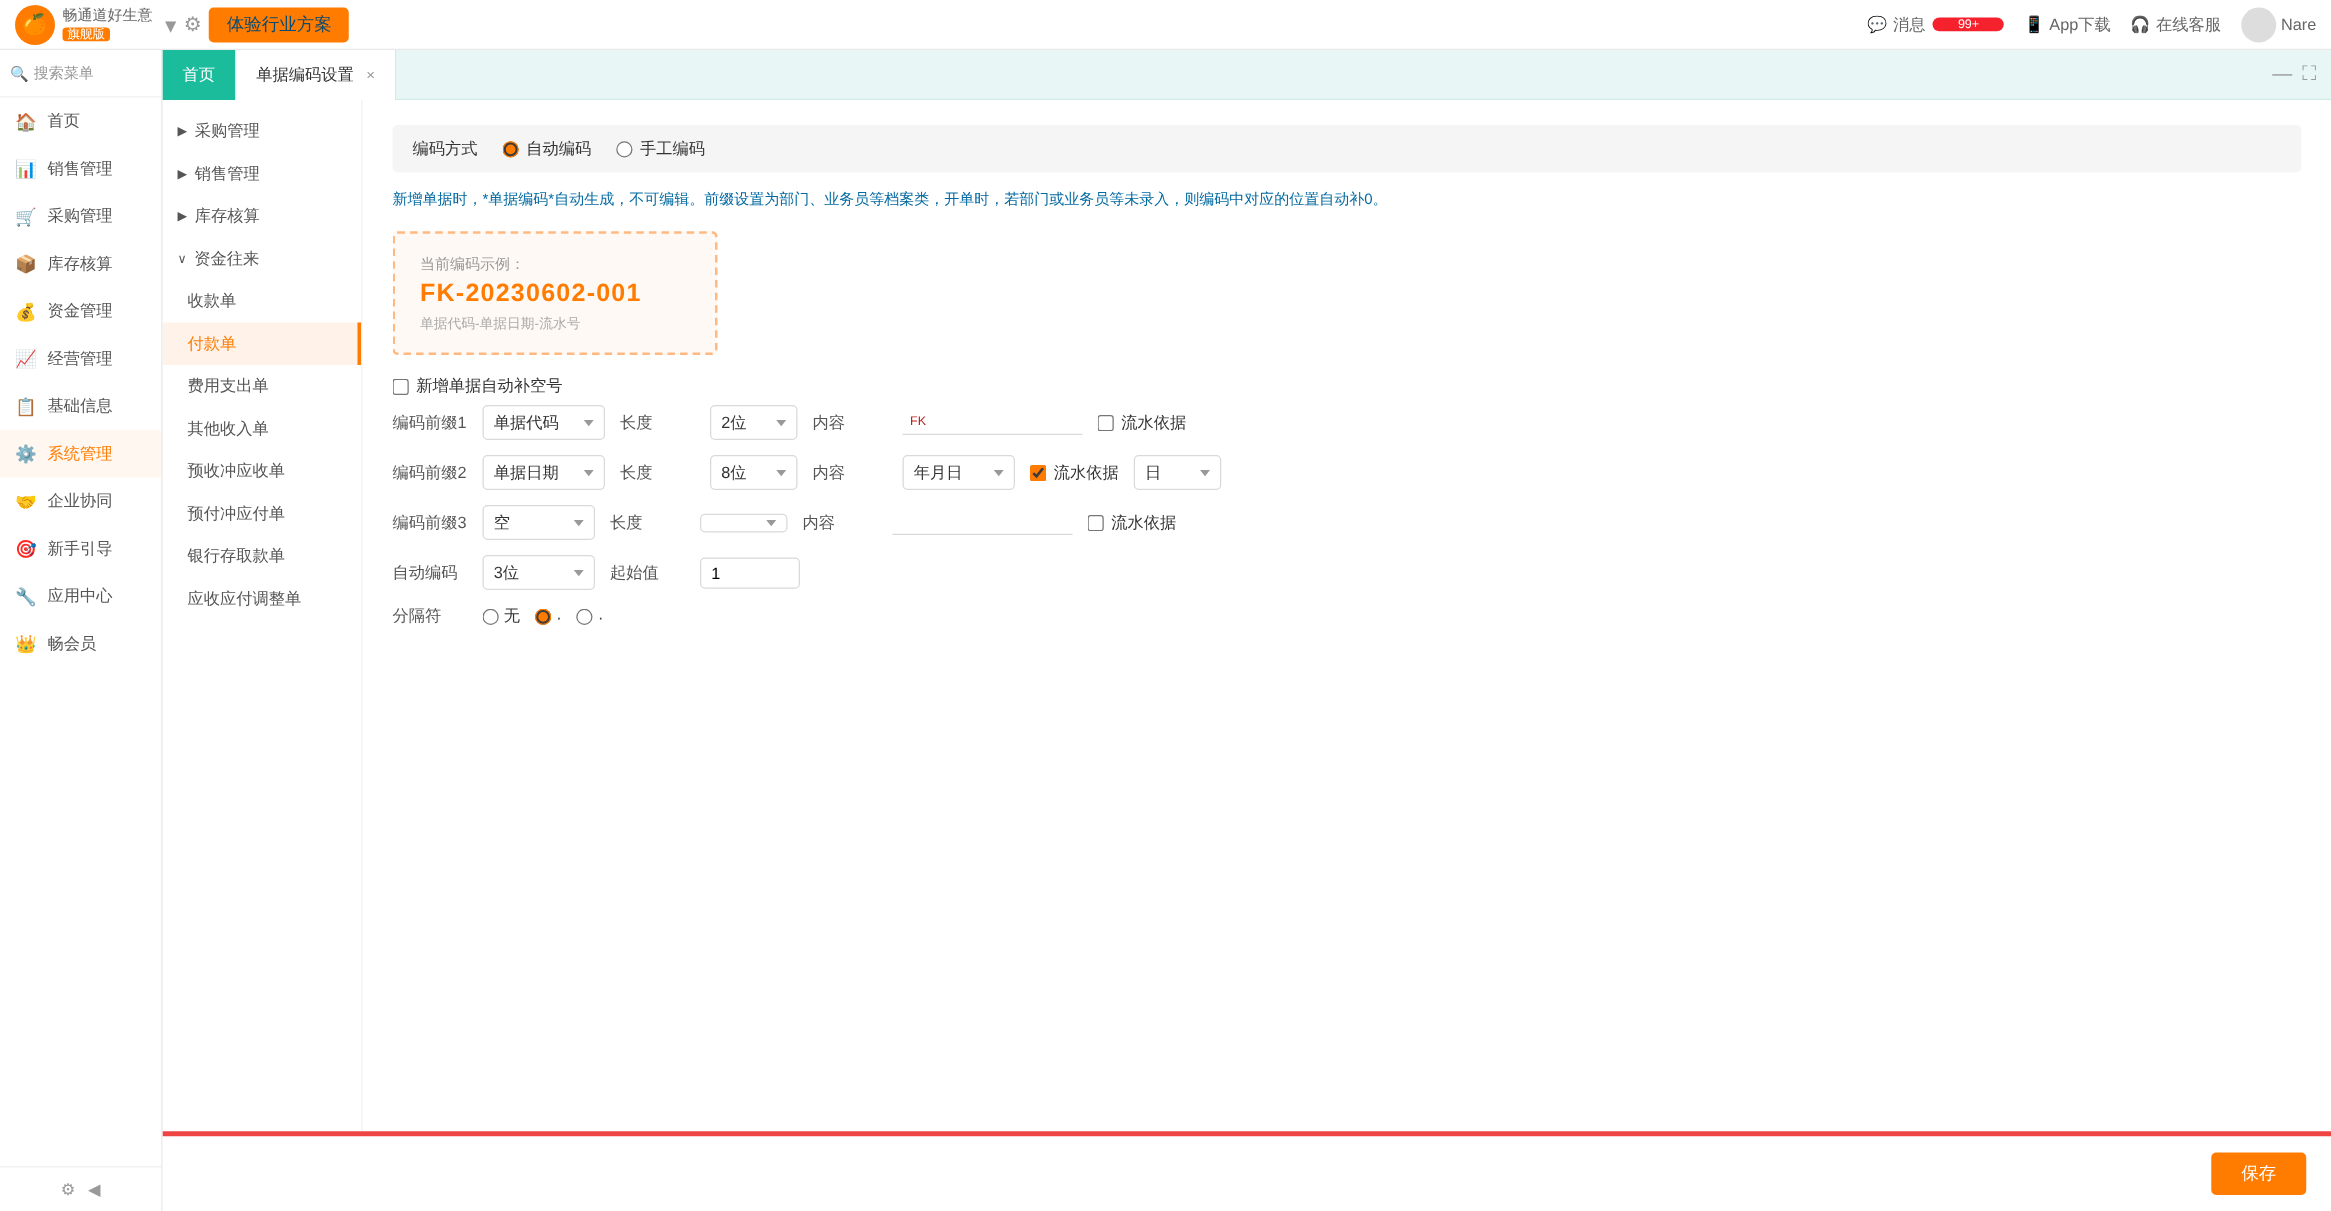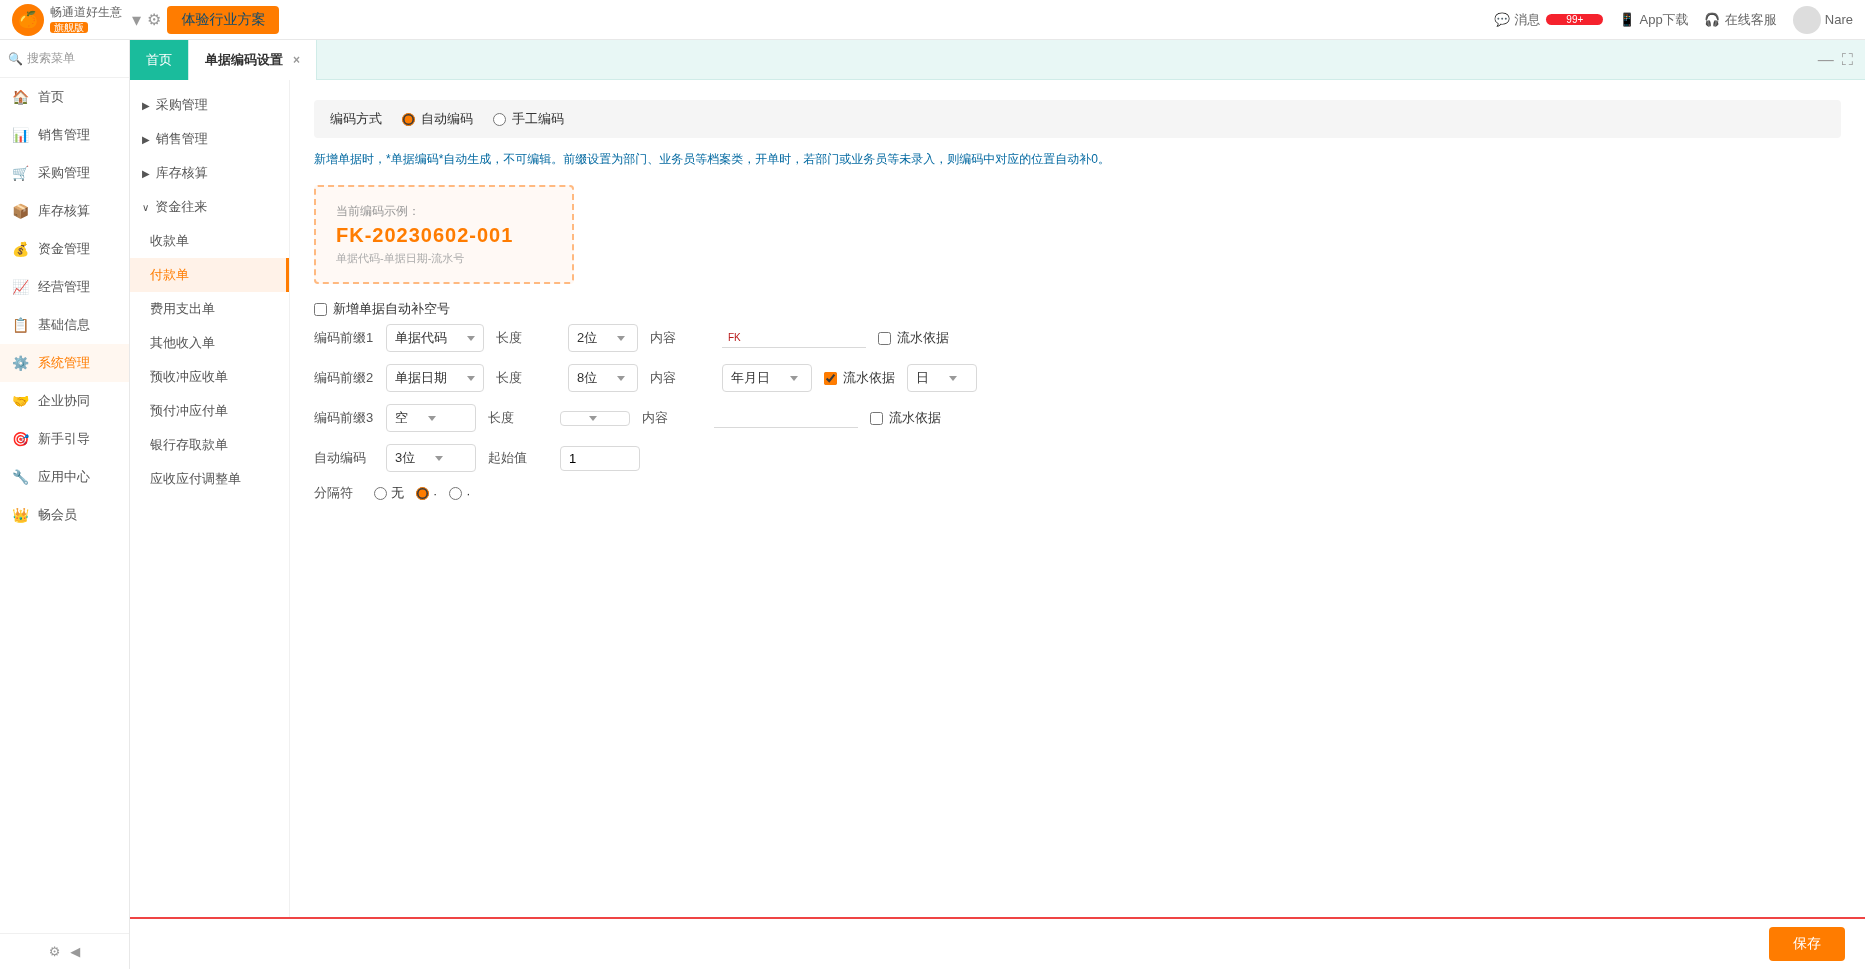--- a/index.html
+++ b/index.html
@@ -29,21 +29,21 @@
     .sidebar-item.active { color: #ff7c00; background: #fff7f0; }
     .sidebar-item .icon { width: 18px; height: 18px; display: inline-flex; align-items: center; justify-content: center; font-size: 14px; }
     .sidebar-bottom { margin-top: auto; padding: 10px; border-top: 1px solid #f0f0f0; display: flex; gap: 10px; align-items: center; justify-content: center; }
 
     
     .content-area { flex: 1; display: flex; flex-direction: column; overflow: hidden; }
 
     
     .tab-bar { height: 40px; background: #e8f7f5; display: flex; align-items: center; padding: 0 0; flex-shrink: 0; border-bottom: 1px solid #d0ece8; }
     .tab-item { height: 40px; display: flex; align-items: center; padding: 0 16px; font-size: 13px; cursor: pointer; color: #555; border-right: 1px solid #d0ece8; gap: 6px; }
-    .tab-item.active { background: #fff; color: #333; font-weight: 700; }
+    .tab-item.active { background: #fff; color: #333; font-weight: 400; }
     .tab-item.home { background: #1abc9c; color: white; }
     .tab-close { color: #999; font-size: 12px; margin-left: 4px; }
     .tab-actions { margin-left: auto; display: flex; align-items: center; gap: 8px; padding-right: 12px; }
 
     
     .sub-layout { display: flex; flex: 1; overflow: hidden; }
     .sub-sidebar { width: 160px; background: #fff; border-right: 1px solid #f0f0f0; flex-shrink: 0; overflow-y: auto; padding-top: 8px; }
     .sub-sidebar-group { }
     .sub-sidebar-group-title { padding: 8px 12px; font-size: 13px; color: #555; display: flex; align-items: center; gap: 6px; cursor: pointer; }
     .sub-sidebar-item { padding: 8px 20px; font-size: 13px; color: #555; cursor: pointer; }
@@ -64,34 +64,34 @@
     .example-box-label { font-size: 12px; color: #999; margin-bottom: 4px; }
     .example-code { font-size: 20px; font-weight: 600; color: #ff7c00; letter-spacing: 1px; }
     .example-desc { font-size: 11px; color: #aaa; margin-top: 4px; }
 
     
     .auto-zero-row { display: flex; align-items: center; gap: 6px; margin-bottom: 6px; font-size: 13px; }
 
     
     .form-row { display: flex; align-items: center; gap: 12px; margin-bottom: 12px; flex-wrap: wrap; }
     .form-label { font-size: 13px; color: #555; min-width: 60px; }
-    .form-select { border: 1px solid #d9d9d9; border-radius: 4px; padding: 4px 8px; font-size: 13px; min-width: 90px; background: #fff; display: flex; align-items: center; cursor: pointer; gap: 16px; }
+    .form-select { border: 1px solid #d9d9d9; border-radius: 4px; padding: 4px 8px; font-size: 13px; min-width: 90px; background: #fff; display: flex; align-items: center; justify-content: space-between; cursor: pointer; gap: 16px; }
     .form-select-sm { min-width: 70px; }
     .form-input-readonly { border: none; border-bottom: 1px solid #d9d9d9; padding: 4px 6px; font-size: 10px; min-width: 60px; color: #b91c1c; background: transparent; }
     .form-input { border: 1px solid #d9d9d9; border-radius: 4px; padding: 4px 8px; font-size: 13px; min-width: 80px; }
     .checkbox-group { display: flex; align-items: center; gap: 6px; font-size: 13px; }
     .checkbox-checked { accent-color: #ff7c00; }
 
     
-    .separator-row { display: flex; align-items: flex-end; gap: 0; margin-bottom: 12px; }
+    .separator-row { display: flex; align-items: flex-end; gap: 12px; margin-bottom: 12px; }
     .radio-group { display: flex; align-items: center; gap: 12px; }
     .radio-item { display: flex; align-items: center; gap: 4px; font-size: 13px; cursor: pointer; }
 
     
-    .bottom-bar { height: 52px; background: #fff; border-top: 2px solid #ef4444; display: flex; align-items: center; justify-content: flex-end; padding: 12px 20px; flex-shrink: 0; }
+    .bottom-bar { height: 64px; background: #fff; border-top: 4px solid #ef4444; display: flex; align-items: center; justify-content: flex-end; padding: 12px 20px; flex-shrink: 0; }
     .save-btn { background: #ff7c00; color: white; border: none; border-radius: 4px; padding: 8px 24px; font-size: 14px; cursor: pointer; }
 
     
     .arrow-down { display: inline-block; border-left: 4px solid transparent; border-right: 4px solid transparent; border-top: 5px solid #999; margin-left: 4px; }
 
     input[type="radio"] { accent-color: #ff7c00; }
     input[type="checkbox"] { accent-color: #ff7c00; }
   </style>
 </head>
 <body>

